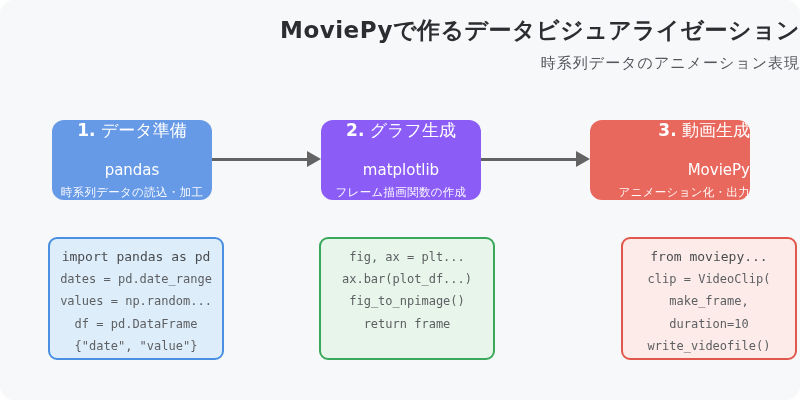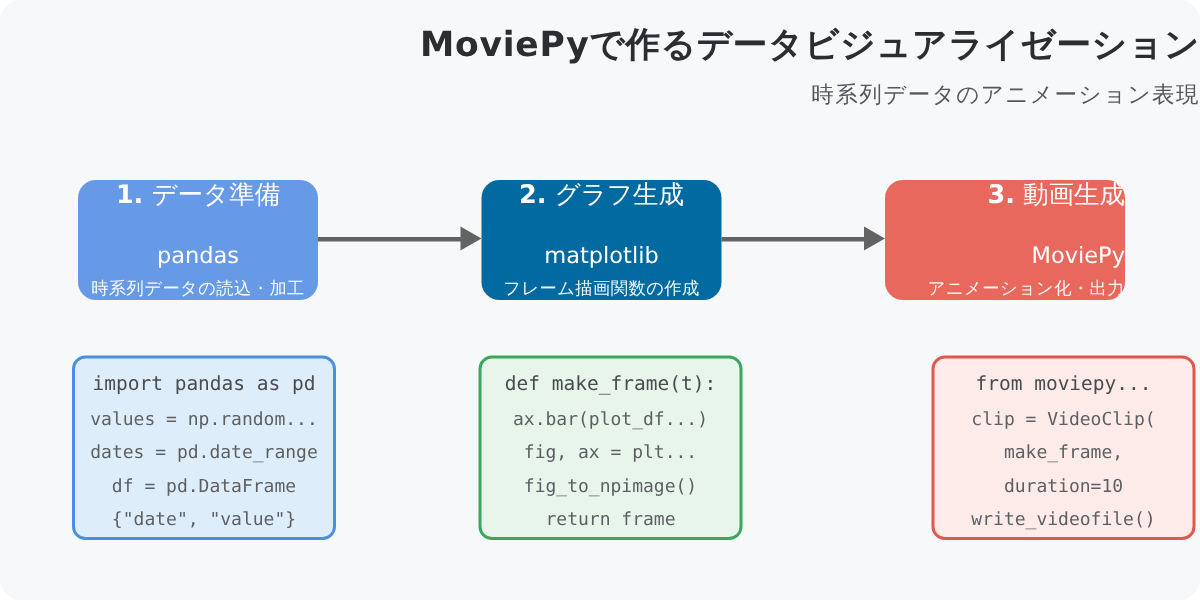--- a/index.html
+++ b/index.html
@@ -139,49 +139,48 @@
     <div class="step-heading"><span class="num">1.</span> <span>データ準備</span></div>
     <div class="step-lib">pandas</div>
     <div class="step-desc">時系列データの読込・加工</div>
   </div>
 
   <div class="arrow arrow-1">
     <div class="shaft" style="background-color: rgb(99, 99, 99);"></div>
     <div class="head" style="border-left-color: rgb(99, 99, 99);"></div>
   </div>
 
-  <div class="step step-2" style="background-color: #0369a1;">
+  <div class="step step-2" style="background-color: #8b5cf6;">
     <div class="step-heading"><span class="num">2.</span> <span>グラフ生成</span></div>
     <div class="step-lib">matplotlib</div>
     <div class="step-desc">フレーム描画関数の作成</div>
   </div>
 
   <div class="arrow arrow-2">
     <div class="shaft" style="background-color: rgb(99, 99, 99);"></div>
     <div class="head" style="border-left-color: rgb(99, 99, 99);"></div>
   </div>
 
   <div class="step step-3" style="background-color: rgb(233, 104, 93); align-items: flex-end;">
     <div class="step-heading"><span class="num">3.</span> <span>動画生成</span></div>
     <div class="step-lib">MoviePy</div>
     <div class="step-desc">アニメーション化・出力</div>
   </div>
 
   <div class="code-block code-1" style="background-color: rgb(221, 238, 250); border-color: rgb(74, 143, 224);">
     <div class="code-line first">import pandas as pd</div>
+    <div class="code-line">dates = pd.date_range</div>
     <div class="code-line">values = np.random...</div>
-    <div class="code-line">dates = pd.date_range</div>
     <div class="code-line">df = pd.DataFrame</div>
     <div class="code-line">{"date", "value"}</div>
   </div>
 
   <div class="code-block code-2" style="background-color: rgb(231, 245, 235); border-color: rgb(58, 168, 90);">
-    <div class="code-line first">def make_frame(t):</div>
+    <div class="code-line">fig, ax = plt...</div>
     <div class="code-line">ax.bar(plot_df...)</div>
-    <div class="code-line">fig, ax = plt...</div>
     <div class="code-line">fig_to_npimage()</div>
     <div class="code-line">return frame</div>
   </div>
 
   <div class="code-block code-3" style="background-color: rgb(252, 235, 233); border-color: rgb(224, 88, 76); margin-left: 33px;">
     <div class="code-line first">from moviepy...</div>
     <div class="code-line">clip = VideoClip(</div>
     <div class="code-line">make_frame,</div>
     <div class="code-line">duration=10</div>
     <div class="code-line">write_videofile()</div>

